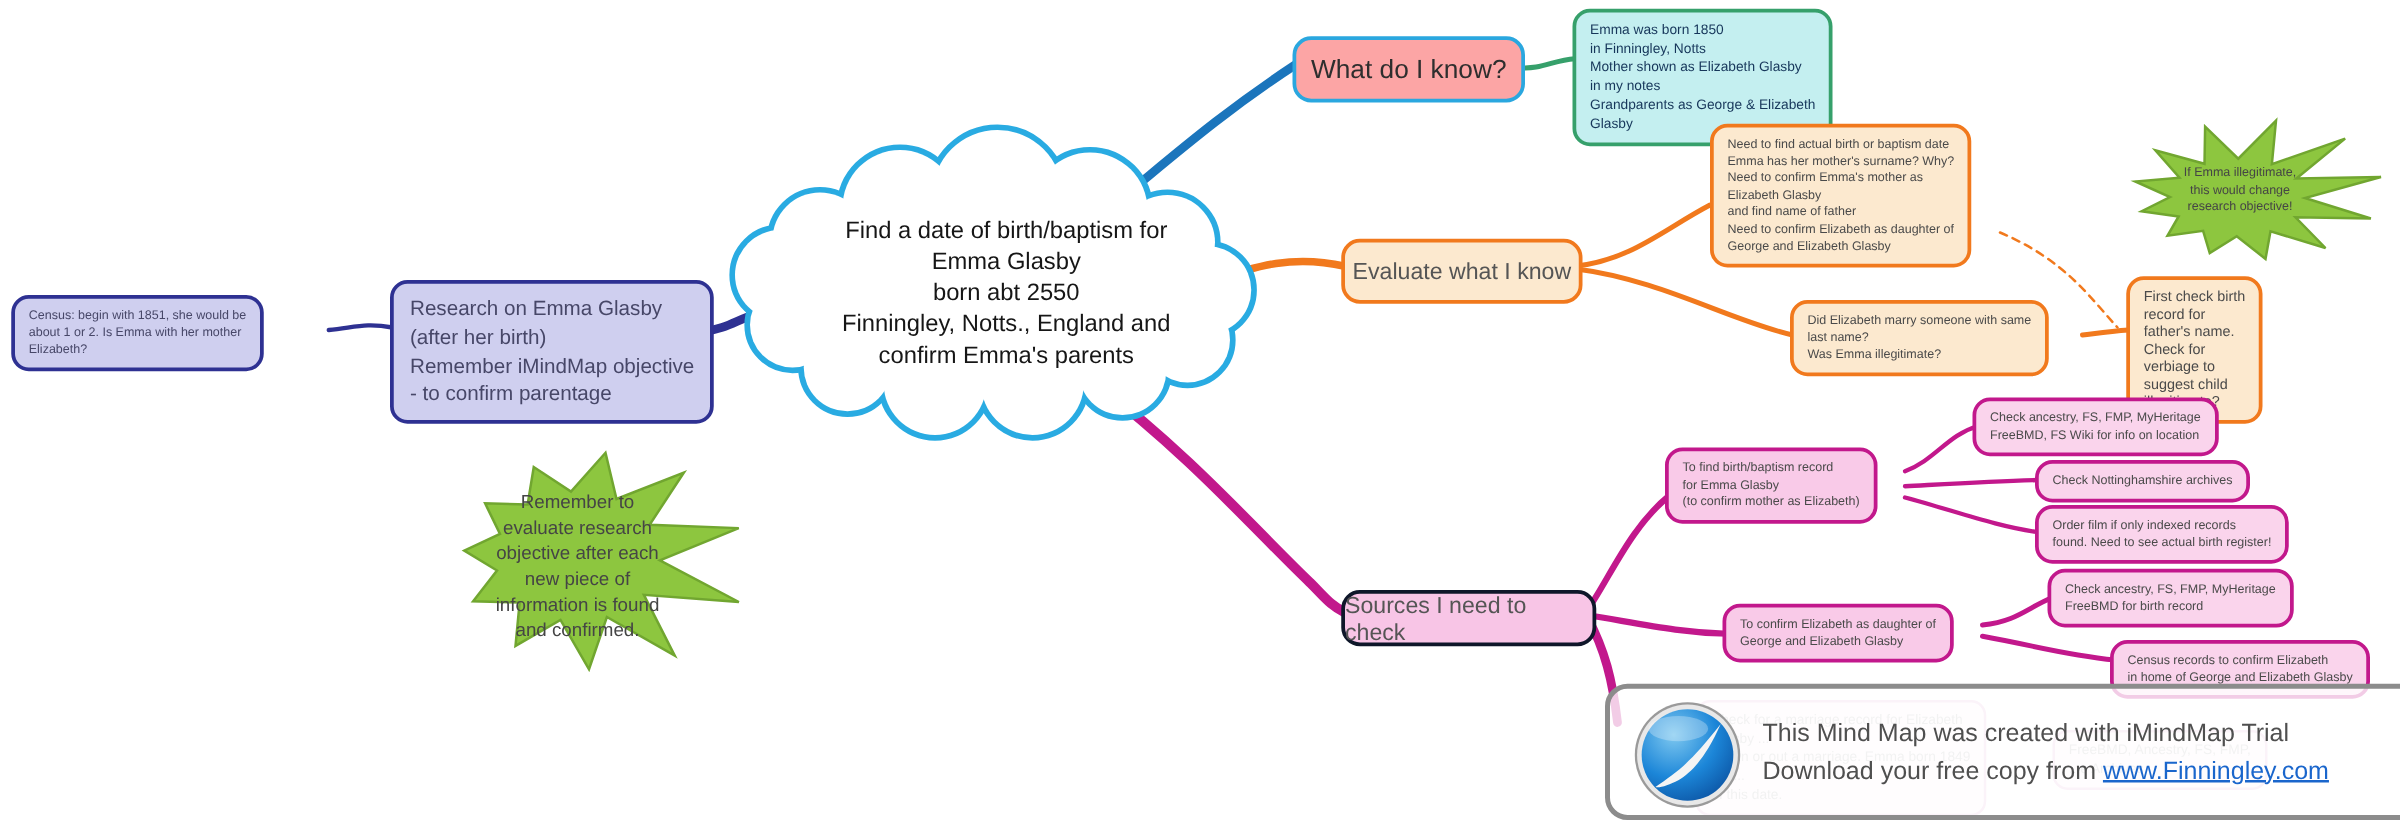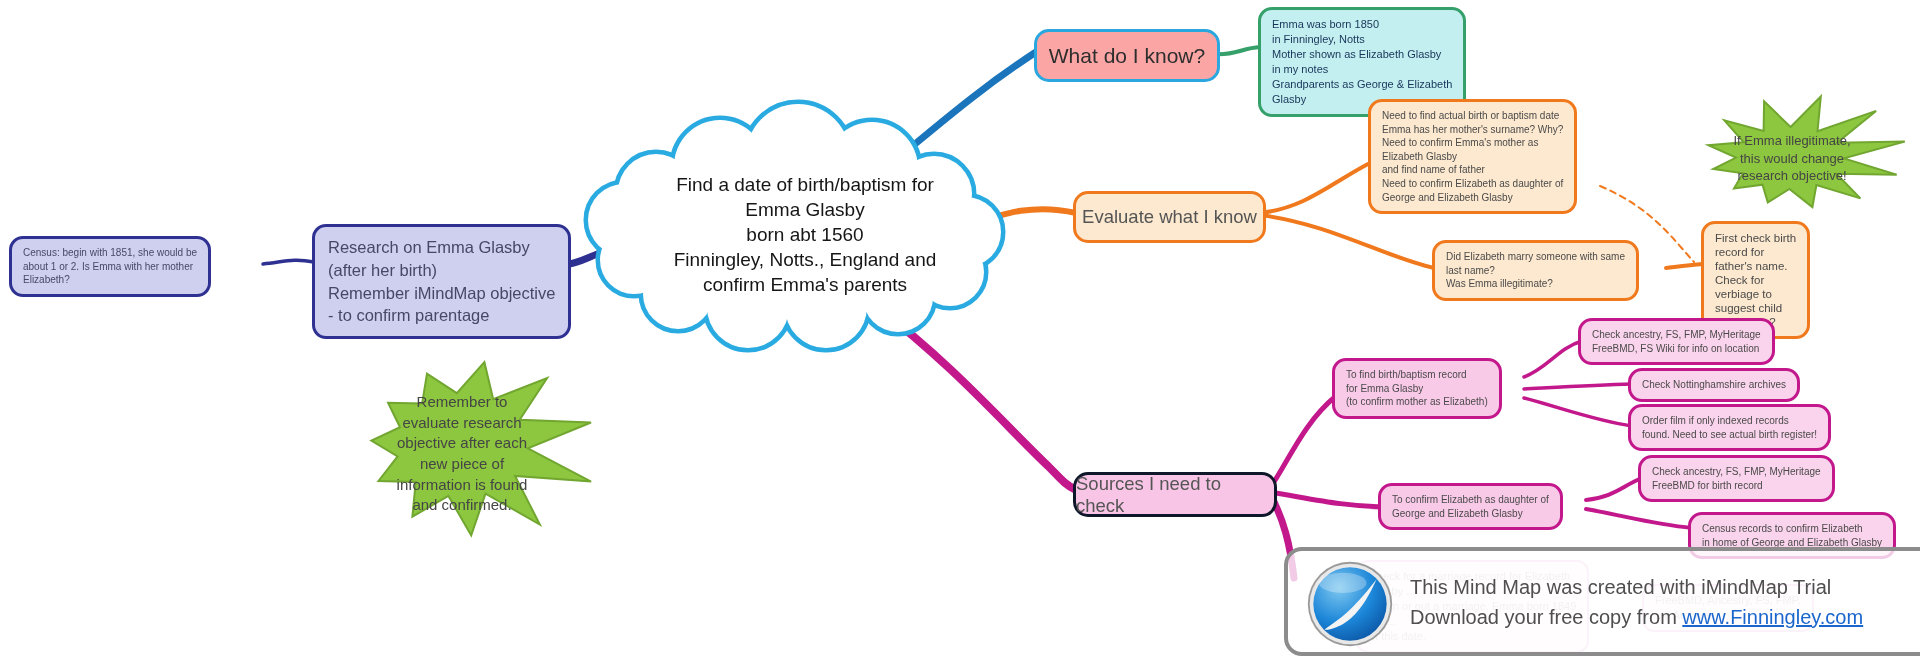--- a/index.html
+++ b/index.html
@@ -89,21 +89,21 @@
         <ellipse cx="796" cy="230" rx="158" ry="76"></ellipse>
       </g>
     </g>
 
     <polygon fill="#8dc63f" stroke="#71a630" stroke-width="2" points="1904.8,141.6 1844.0,158.4 1896.7,174.8 1836.4,173.8 1860.4,198.4 1816.4,185.0 1812.4,207.1 1789.4,189.0 1767.8,202.4 1762.5,184.7 1734.0,188.6 1742.9,173.2 1713.3,169.0 1736.0,157.6 1708.3,145.2 1743.6,142.2 1724.3,120.3 1763.6,131.0 1764.1,101.3 1790.6,127.0 1820.8,96.5 1817.5,131.3 1876.1,110.9 1837.1,142.8"></polygon>
     <polygon fill="#8dc63f" stroke="#71a630" stroke-width="2" points="591.1,481.6 515.1,475.9 539.8,524.5 485.5,493.6 471.2,535.4 448.4,495.9 412.4,516.7 415.7,482.0 378.5,481.0 397.6,456.4 371.4,440.5 400.0,427.2 388.1,402.7 422.1,403.6 427.0,373.6 456.8,393.2 484.4,362.2 493.2,399.2 547.1,378.0 519.7,419.8 591.0,422.5 527.9,448.3"></polygon>
   </svg>
 
   <div class="cloud-text" style="left:805px;top:172px;">Find a date of birth/baptism for
 Emma Glasby
-born abt 1560
+born abt 2550
 Finningley, Notts., England and
 confirm Emma's parents</div>
 
   <div class="note navy" style="left:312px;top:224px;font-size:16.5px;line-height:1.38;padding:9px 13px;">Research on Emma Glasby
 (after her birth)
 Remember iMindMap objective
 - to confirm parentage</div>
   <div class="note navy" style="left:9px;top:236px;">Census: begin with 1851, she would be
 about 1 or 2. Is Emma with her mother
 Elizabeth?</div>
@@ -151,21 +151,21 @@
   <div class="note magenta" style="left:1688px;top:512px;">Census records to confirm Elizabeth
 in home of George and Elizabeth Glasby</div>
   <div class="note faded" style="left:1356px;top:560px;border-radius:12px;">Check for a marriage record for Elizabeth
 Glasby ...
 rule in or out a marriage. Emma born 1849
 che...
 of this date.</div>
   <div class="note faded" style="left:1642px;top:584px;border-radius:12px;">FreeBMD, Ancestry, FS, FMP,
 ...e Archives</div>
 
-  <div class="star-text" style="left:1792px;top:132px;font-size:13px;line-height:1.35;">If Emma illegitimate,
+  <div class="star-text" style="left:1792px;top:132px;font-size:10px;line-height:1.35;">If Emma illegitimate,
 this would change
 research objective!</div>
   <div class="star-text" style="left:462px;top:392px;font-size:15px;line-height:1.38;">Remember to
 evaluate research
 objective after each
 new piece of
 information is found
 and confirmed.</div>
 
   <div class="banner">

